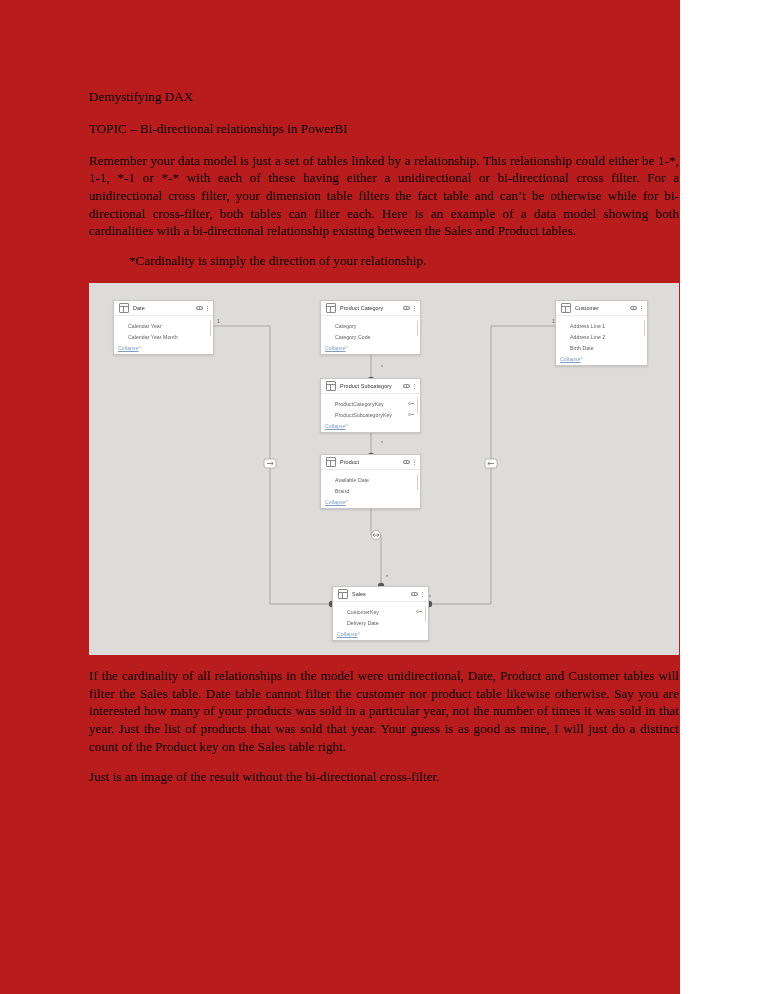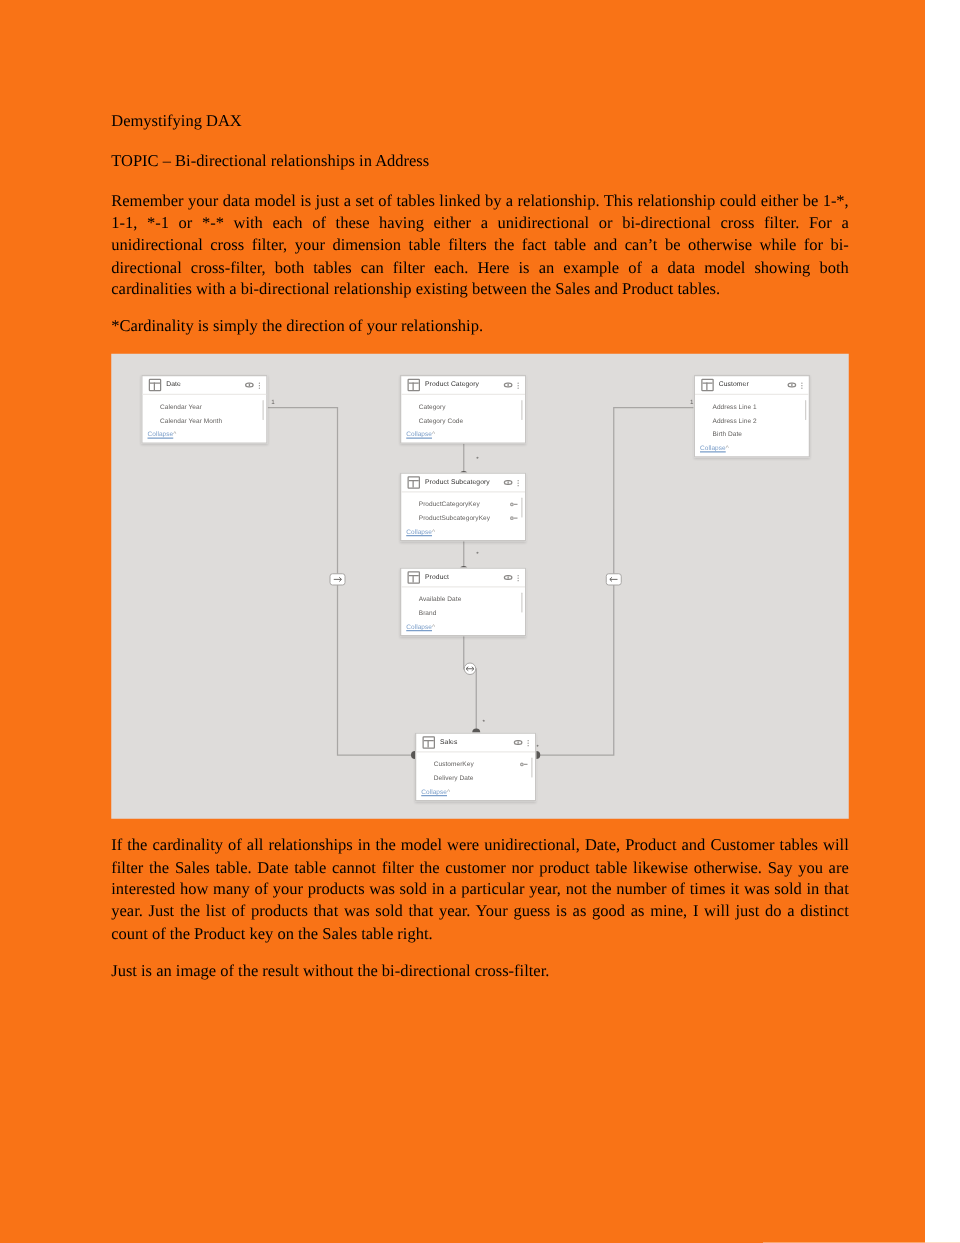--- a/index.html
+++ b/index.html
@@ -12,43 +12,43 @@
     height: 994px;
     font-family: "Liberation Serif", "DejaVu Serif", serif;
     color: #000000;
     position: relative;
     overflow: hidden;
   }
 
   .page {
     position: absolute;
     left: 0; top: 0;
-    width: 740px;
+    width: 680px;
     height: 994px;
-    background: #f97316;
+    background: #b91c1c;
   }
 
   .content {
     position: absolute;
     left: 89px;
     top: 88px;
     width: 590px;
   }
 
   .para {
     font-size: 13.2px;
     line-height: 1.335;
     text-align: justify;
     margin: 0 0 12.5px 0;
     color: #010101;
   }
   .para.plain { text-align: left; }
   .para.title { margin-bottom: 14px; }
   .para.topic { margin-bottom: 14.5px; }
-  .para.note  { margin-bottom: 13px; }
+  .para.note  { margin-bottom: 13px; margin-left: 40px; }
 
   
   .canvas {
     position: relative;
     width: 590px;
     height: 372px;
     background: #dedcda;
     margin: 0 0 12px 0;
     overflow: hidden;
   }
@@ -216,21 +216,21 @@
   }
 </style>
 </head>
 <body>
 
 <div class="page">
   <div class="content">
 
     <p class="para plain title">Demystifying DAX</p>
 
-    <p class="para plain topic">TOPIC – Bi-directional relationships in Address</p>
+    <p class="para plain topic">TOPIC – Bi-directional relationships in PowerBI</p>
 
     <p class="para">Remember your data model is just a set of tables linked by a relationship. This relationship could either be 1-*, 1-1, *-1 or *-* with each of these having either a unidirectional or bi-directional cross filter. For a unidirectional cross filter, your dimension table filters the fact table and can’t be otherwise while for bi-directional cross-filter, both tables can filter each. Here is an example of a data model showing both cardinalities with a bi-directional relationship existing between the Sales and Product tables.</p>
 
     <p class="para plain note">*Cardinality is simply the direction of your relationship.</p>
 
     <div class="canvas">
 
       <svg class="wires" viewBox="0 0 590 372">
         <g stroke="#a8a6a4" stroke-width="1" fill="none">
 

